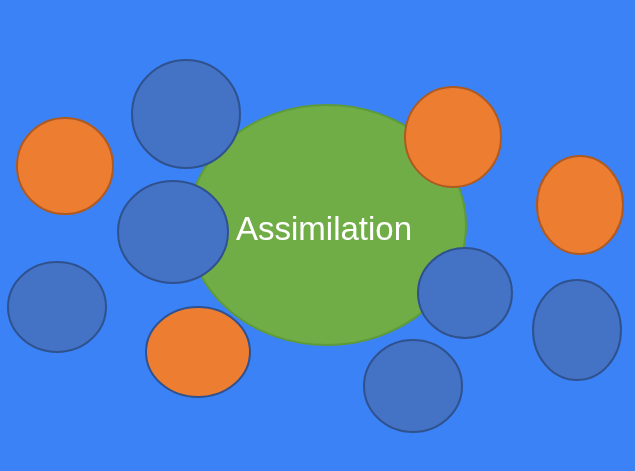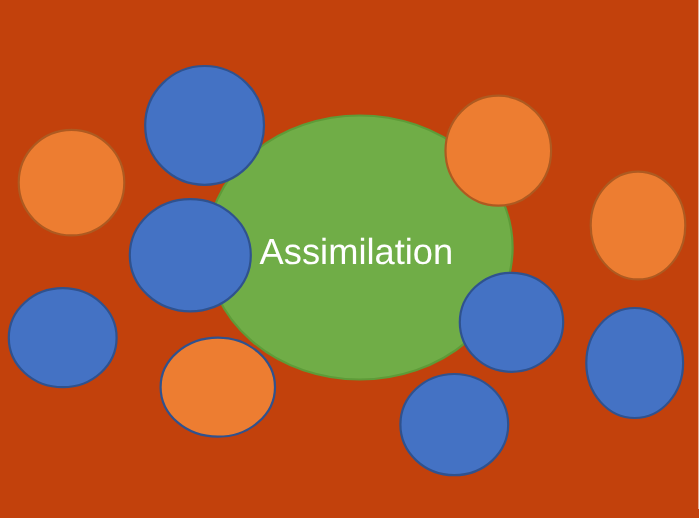--- a/index.html
+++ b/index.html
@@ -10,21 +10,21 @@
   body {
     width: 635px;
     height: 471px;
     font-family: "Liberation Sans", sans-serif;
     overflow: hidden;
   }
   #canvas {
     position: relative;
     width: 635px;
     height: 471px;
-    background: #c2410c;
+    background: #3b82f6;
   }
   #canvas svg {
     position: absolute;
     left: 0;
     top: 0;
     display: block;
   }
   .center-label {
     font-family: "Liberation Sans", sans-serif;
     font-size: 33px;

